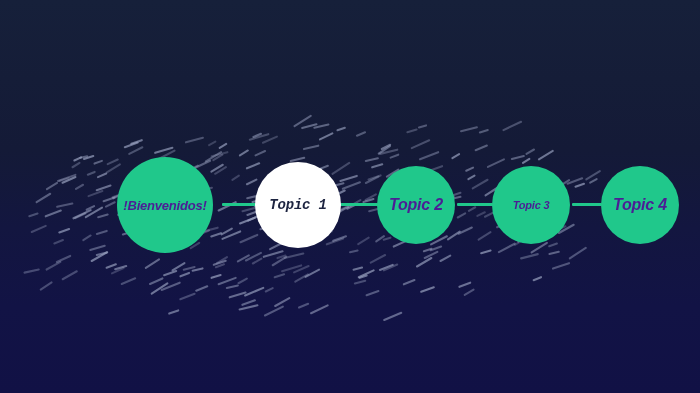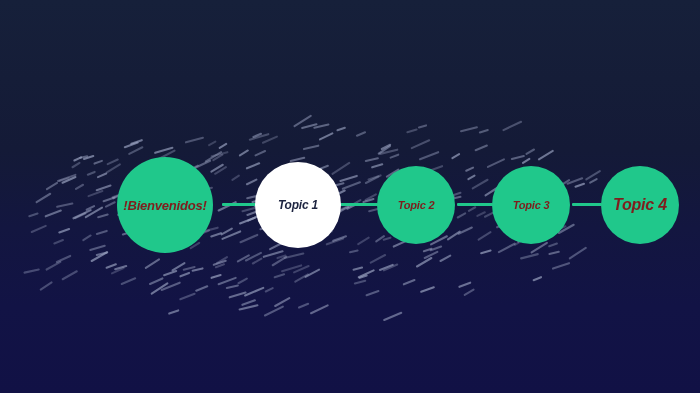--- a/index.html
+++ b/index.html
@@ -45,21 +45,21 @@
     font-weight: bold;
     letter-spacing: -0.2px;
     white-space: nowrap;
     text-align: center;
     line-height: 1;
   }
   .node.green {
     background: #20c88b;
   }
   .node.green .node-label {
-    color: #7f1d1d;
+    color: #4c1d95;
   }
   .node.white {
     background: #ffffff;
   }
   .node.white .node-label {
     color: #1d2440;
   }
   .connector {
     position: absolute;
     background: #20c88b;
@@ -376,24 +376,24 @@
       <div class="connector" style="left: 222px; top: 203px; width: 42px; height: 3px; background: rgb(32, 200, 139);"></div>
       <div class="connector" style="left: 340px; top: 203px; width: 38px; height: 3px; background: rgb(32, 200, 139);"></div>
       <div class="connector" style="left: 457px; top: 203px; width: 36px; height: 3px; background: rgb(32, 200, 139);"></div>
       <div class="connector" style="left: 572px; top: 203px; width: 30px; height: 3px; background: rgb(32, 200, 139);"></div>
     </div>
   <div id="node-layer">
       <div class="node green" style="left: 117px; top: 157px; width: 96px; height: 96px;">
         <span class="node-label" style="font-size: 13px;">!Bienvenidos!</span>
       </div>
       <div class="node white" style="left: 255px; top: 162px; width: 86px; height: 86px;">
-        <span class="node-label" style="font-size: 12px;">Topic 1</span>
+        <span class="node-label" style="font-size: 14px; font-family: Liberation Mono, monospace;">Topic 1</span>
       </div>
       <div class="node green" style="left: 377px; top: 166px; width: 78px; height: 78px;">
-        <span class="node-label" style="font-size: 11px;">Topic 2</span>
+        <span class="node-label" style="font-size: 16px;">Topic 2</span>
       </div>
       <div class="node green" style="left: 492px; top: 166px; width: 78px; height: 78px;">
         <span class="node-label" style="font-size: 11px;">Topic 3</span>
       </div>
       <div class="node green" style="left: 601px; top: 166px; width: 78px; height: 78px;">
         <span class="node-label" style="font-size: 16px;">Topic 4</span>
       </div>
     </div>
 
 </div>

